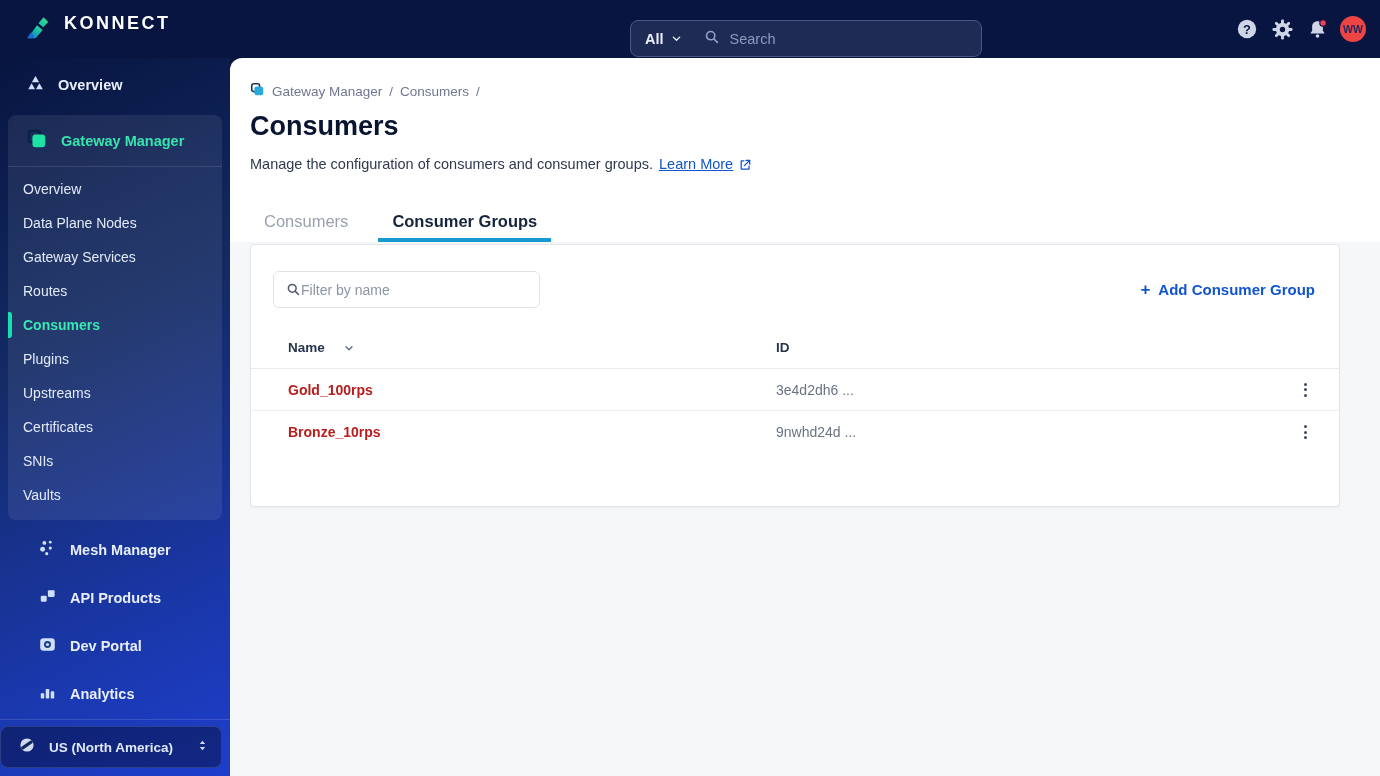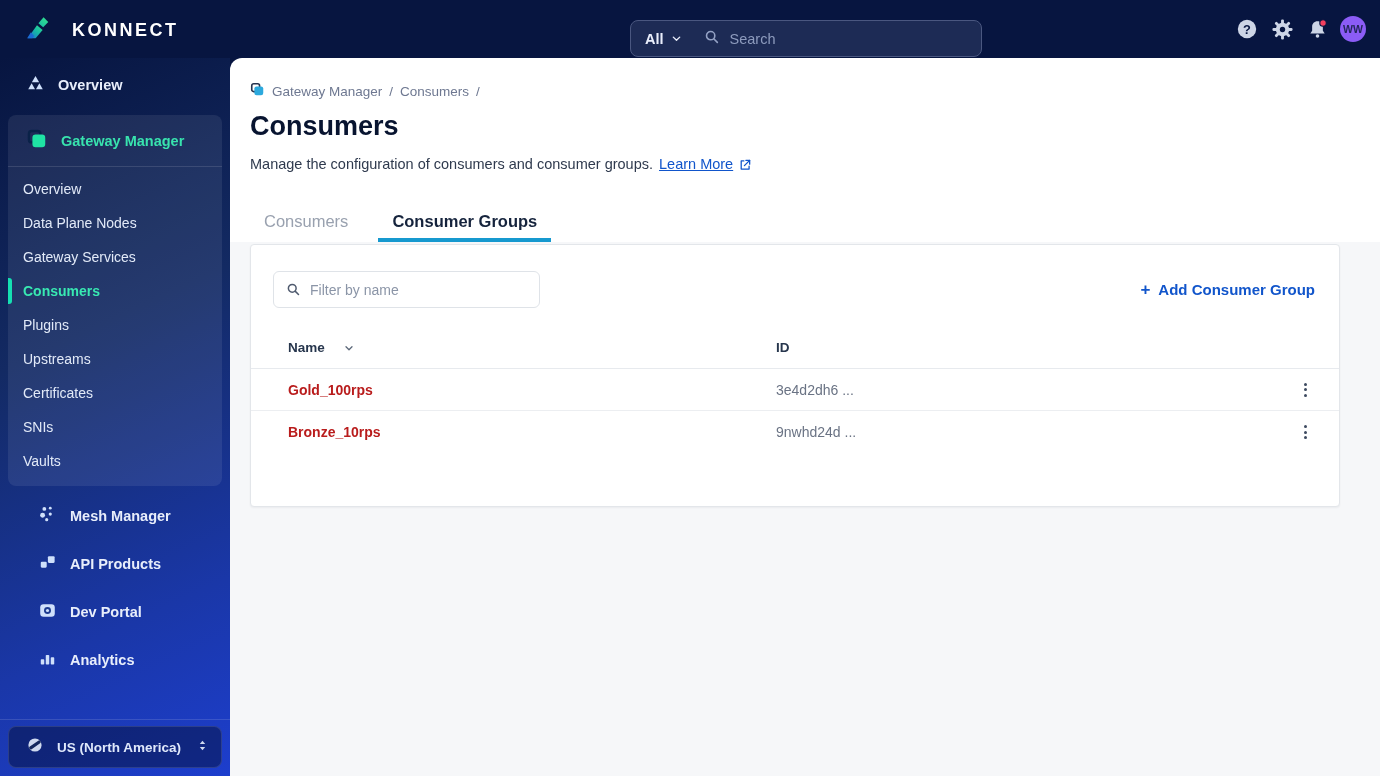--- a/index.html
+++ b/index.html
@@ -5,38 +5,38 @@
   * { margin:0; padding:0; box-sizing:border-box; }
   html,body { width:1380px; height:776px; }
   body {
     position:relative; overflow:hidden;
     background:#071540;
     font-family:"Liberation Sans", sans-serif;
   }
 
   
   .topbar { position:absolute; left:0; top:0; width:1380px; height:58px; background:#071540; z-index:5; display:flex; align-items:center; }
-  .logo { position:absolute; left:22px; top:13px; display:flex; align-items:center; gap:20px; }
+  .logo { position:absolute; left:22px; top:13px; display:flex; align-items:flex-start; gap:12px; }
   .logo-word { color:#fff; font-size:18px; font-weight:800; letter-spacing:2.5px; }
   .searchbox {
     position:absolute; left:630px; top:20px; width:352px; height:37px;
     background:#1d2b55; border:1px solid #4a5780; border-radius:8px;
     display:flex; align-items:center; padding:0 14px;
   }
   .scope { display:flex; align-items:center; gap:7px; color:#e9eefb; font-size:14.5px; font-weight:700; cursor:pointer; }
   .searchbox .mag { margin-left:22px; }
   .searchbox input {
     background:transparent; border:none; outline:none; color:#fef9c3;
     font-size:14.5px; margin-left:10px; width:200px; font-family:"Liberation Sans",sans-serif;
   }
   .searchbox input::placeholder { color:#8d9bbd; }
   .top-icons { position:absolute; right:14px; top:0; height:58px; display:flex; align-items:center; gap:11px; }
   .icon-btn { width:24px; height:24px; display:flex; align-items:center; justify-content:center; cursor:pointer; position:relative; }
   .avatar {
-    width:26px; height:26px; border-radius:50%; background:#8b5cf6; color:#23265c;
+    width:26px; height:26px; border-radius:50%; background:#ef4444; color:#23265c;
     font-size:10.5px; font-weight:700; display:flex; align-items:center; justify-content:center; cursor:pointer;
   }
 
   
   .sidebar {
     position:absolute; left:0; top:58px; width:230px; height:718px;
     background:linear-gradient(155deg, #071540 0%, #132a63 38%, #1a37a8 76%, #1d3ecd 100%);
     z-index:4;
   }
   .side-item { display:flex; align-items:center; gap:13px; padding:11px 16px 11px 26px; color:#e8eefb; font-size:14.5px; font-weight:700; cursor:pointer; }
@@ -45,21 +45,21 @@
   .gm-header { display:flex; align-items:center; gap:13px; padding:13px 16px 12px 18px; border-bottom:1px solid rgba(255,255,255,0.12); cursor:pointer; }
   .gm-header .lbl { color:#38e3ae; font-size:14.5px; font-weight:700; }
   .gm-items { padding:5px 0 8px 0; }
   .gm-item { position:relative; padding:9px 16px 9px 15px; color:#e2eaf8; font-size:14px; cursor:pointer; }
   .gm-item.active { color:#38e9b2; font-weight:700; }
   .gm-item.active .abar {
     position:absolute; left:0; top:4px; bottom:4px; width:4px; border-radius:0 3px 3px 0; background:#15e0b2;
   }
   .lower { margin-top:6px; }
   .lower .side-item { padding:13px 16px 13px 38px; }
-  .region-wrap { position:absolute; left:0; right:0; bottom:0; padding:6px 8px 8px 8px; border-top:1px solid rgba(255,255,255,0.13);margin-top:28px; }
+  .region-wrap { position:absolute; left:0; right:0; bottom:0; padding:6px 8px 8px 0; border-top:1px solid rgba(255,255,255,0.13);margin-top:28px; }
   .region {
     height:42px; background:rgba(3,12,45,0.45); border:1px solid rgba(255,255,255,0.12);
     border-radius:8px; display:flex; align-items:center; gap:13px; padding:0 12px 0 17px; cursor:pointer;
   }
   .region .lbl { color:#dfe8fb; font-size:13.5px; font-weight:700; }
   .region .caret { margin-left:auto; }
 
   
   .main {
     position:absolute; left:230px; top:58px; width:1150px; height:718px;
@@ -78,21 +78,21 @@
   .gray-zone { position:absolute; left:0; right:0; top:184px; bottom:0; background:#f6f7f9; }
   .card {
     margin:2px 40px 0 20px; height:263px; background:#fff;
     border:1px solid #e3e6ea; border-radius:4px; box-shadow:0 1px 2px rgba(10,20,40,0.05);
   }
   .card-toolbar { display:flex; align-items:center; justify-content:space-between; padding:26px 24px 19px 22px; }
   .filter {
     width:267px; height:37px; border:1px solid #dfe3e8; border-radius:6px;
     display:flex; align-items:center; padding:0 12px; background:#fff;
   }
-  .filter input { border:none; outline:none; font-size:14px; margin-left:9px; width:210px; color:#33404f; font-family:"Liberation Sans",sans-serif; }
+  .filter input { border:none; outline:none; font-size:14px; width:210px; color:#33404f; font-family:"Liberation Sans",sans-serif; }
   .filter input::placeholder { color:#8b95a7; }
   .add-btn { display:flex; align-items:center; gap:8px; color:#1155cb; font-size:15px; font-weight:700; cursor:pointer; }
   .add-btn .plus { font-size:17px; font-weight:700; }
 
   .tbl { padding:0; }
   .trow { display:flex; align-items:center; height:42px; padding:0 24px 0 37px; }
   .trow .col-name { flex:0 0 488px; }
   .trow .col-id { flex:1; }
   .trow .col-act { flex:0 0 20px; display:flex; justify-content:center; }
   .thead { font-size:13.5px; font-weight:700; color:#27364d; border-bottom:1px solid #e7eaee; }
@@ -200,20 +200,21 @@
             <rect x="3.2" y="3.2" width="12.5" height="12.5" rx="3" fill="none" stroke="#0a2248" stroke-width="2.6"></rect>
             <rect x="7" y="7" width="14" height="14" rx="3.5" fill="#1fe3a4"></rect>
           </svg>
       </span>
       <span class="lbl">Gateway Manager</span>
     </div>
     <div class="gm-items">
       <div class="gm-item"><span>Overview</span></div>
       <div class="gm-item"><span>Data Plane Nodes</span></div>
       <div class="gm-item"><span>Gateway Services</span></div>
+      <div class="gm-item"><span>Routes</span></div>
       <div class="gm-item active"><span class="abar"></span><span>Consumers</span></div>
       <div class="gm-item"><span>Plugins</span></div>
       <div class="gm-item"><span>Upstreams</span></div>
       <div class="gm-item"><span>Certificates</span></div>
       <div class="gm-item"><span>SNIs</span></div>
       <div class="gm-item"><span>Vaults</span></div>
     </div>
   </div>
 
   <div class="lower">

